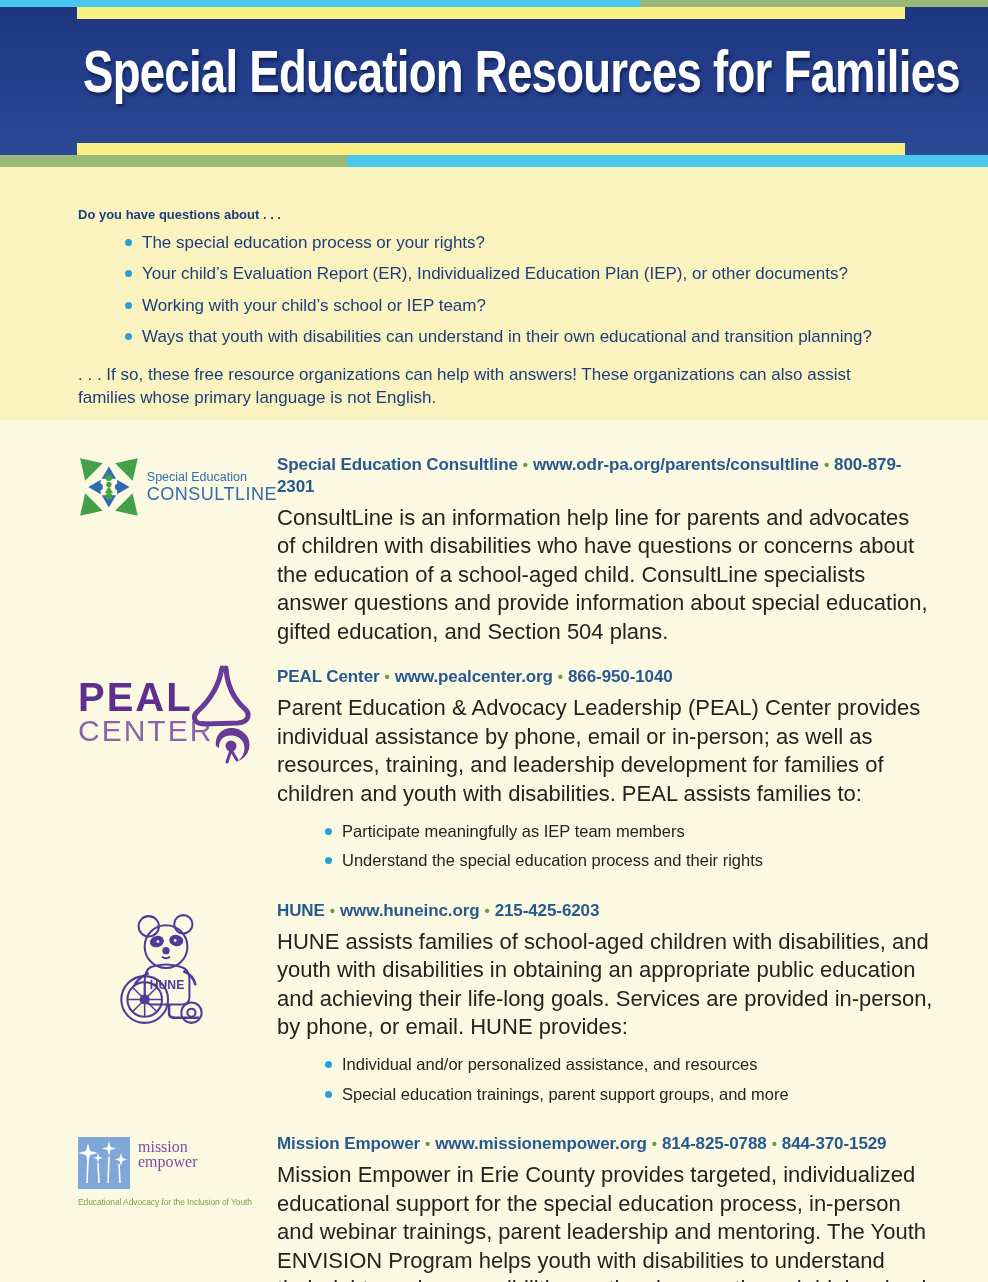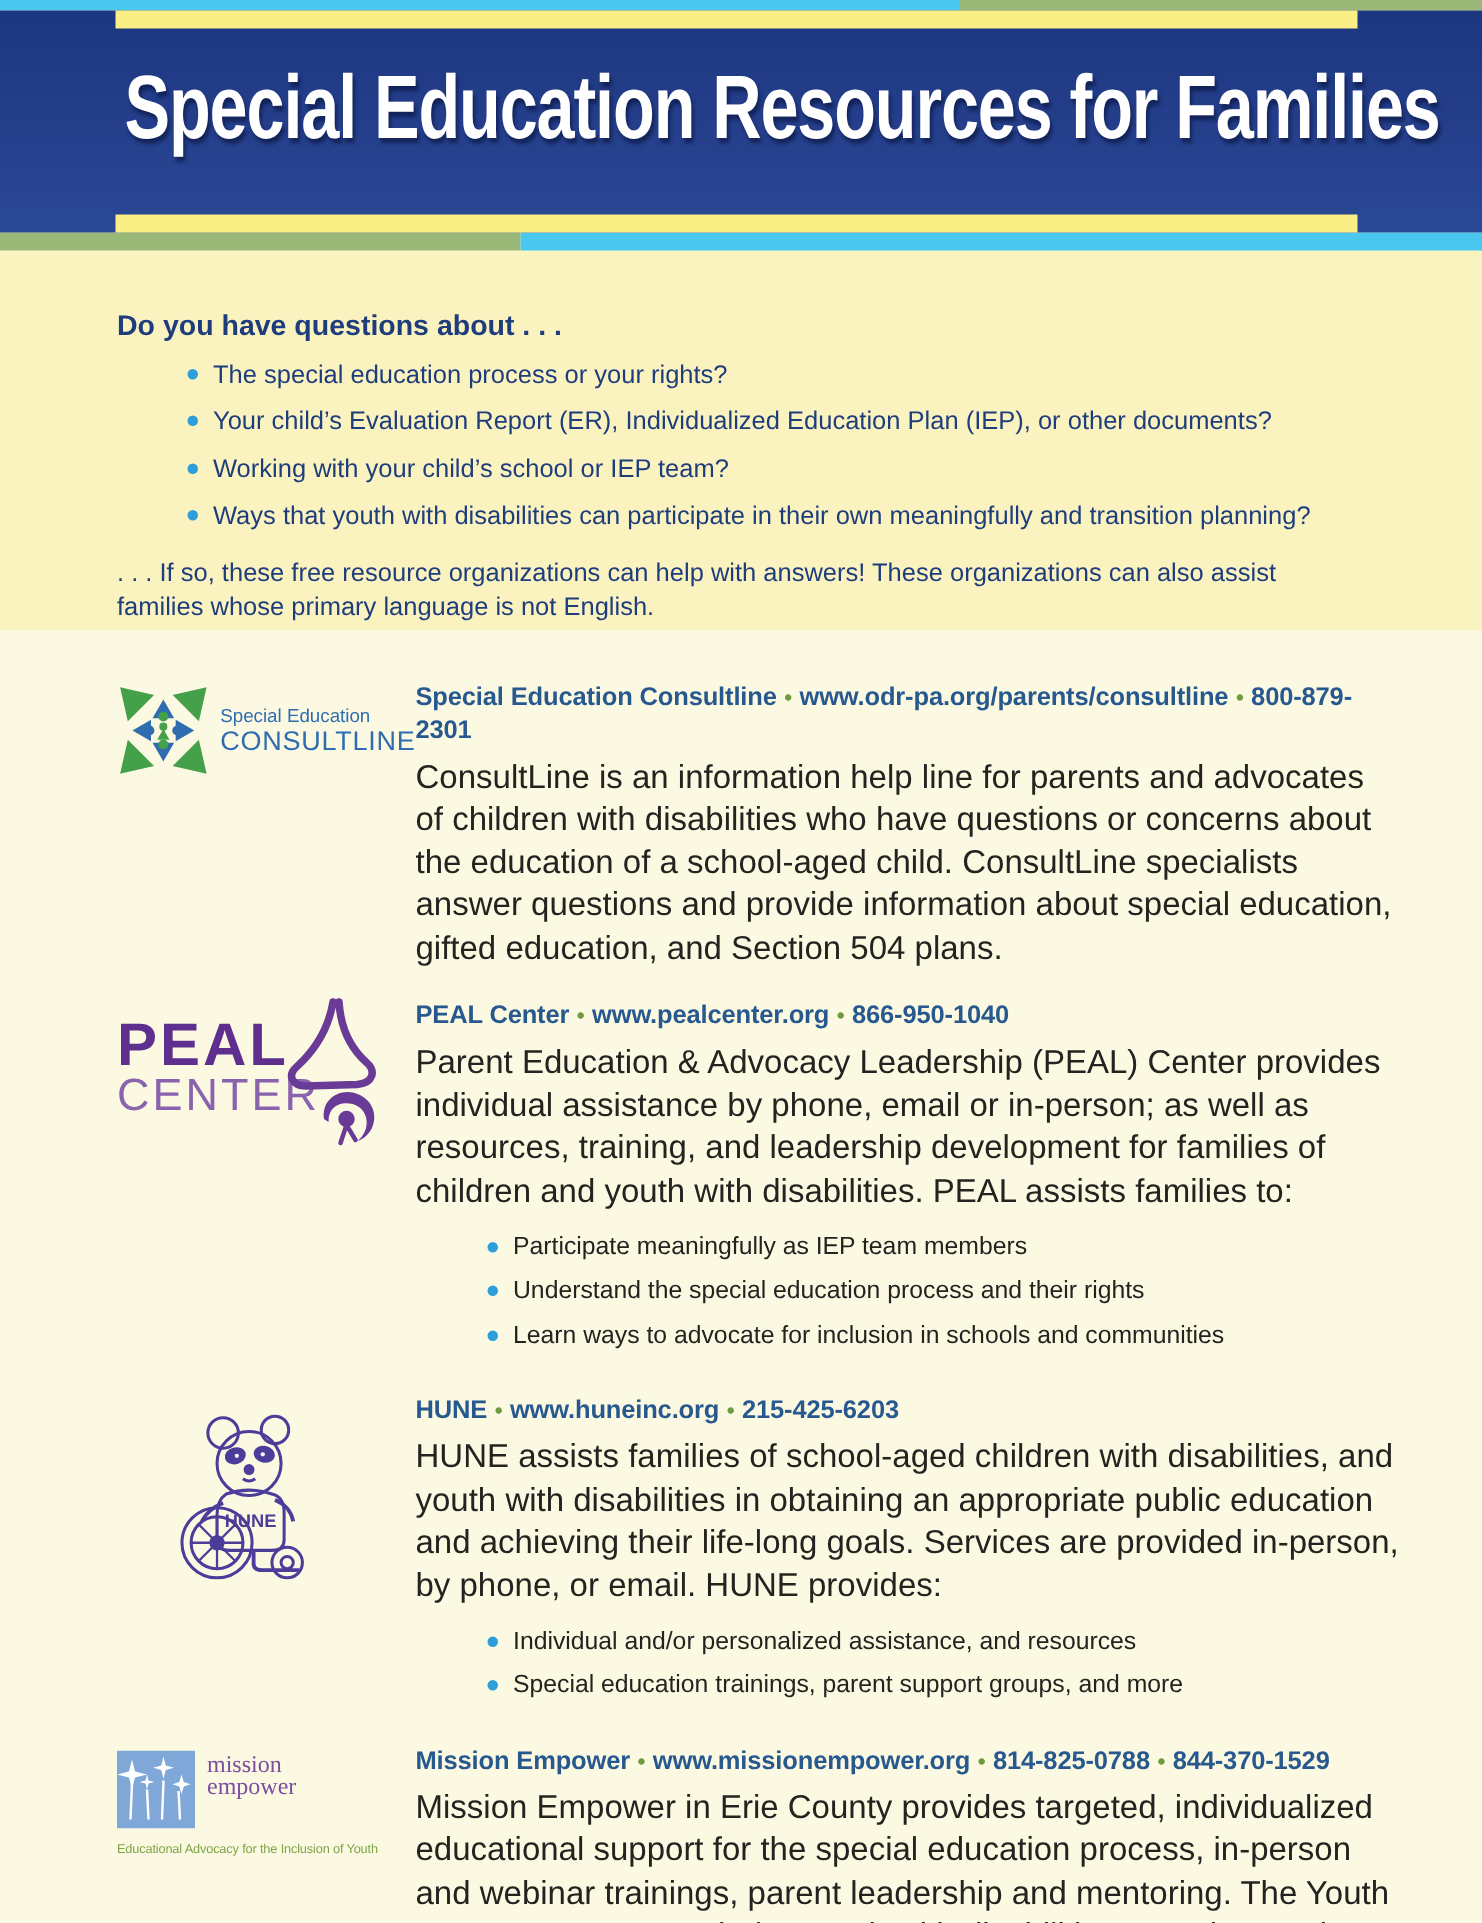--- a/index.html
+++ b/index.html
@@ -22,21 +22,21 @@
   .ybar.top{top:0;} .ybar.bot{bottom:0;}
   .hdr-title{position:absolute;left:83px;top:30px;color:#fff;font-size:60px;font-weight:bold;
     letter-spacing:-1px;white-space:nowrap;transform:scaleX(0.76);transform-origin:left center;
     text-shadow:2px 3px 3px rgba(5,15,50,.55);}
   .hdr-strip-bot{height:12px;display:flex;}
   .hdr-strip-bot .seg-green{width:347px;background:var(--accent-green);}
   .hdr-strip-bot .seg-cyan{flex:1;background:var(--accent-cyan);}
 
   
   .intro{background:var(--intro-bg);height:253px;padding:40px 40px 0 78px;color:var(--intro-text);}
-  .intro-lead{font-size:19px;font-weight:bold;margin-bottom:10px;}
+  .intro-lead{font-size:13px;font-weight:bold;margin-bottom:10px;}
   .intro-list{list-style:none;margin-left:47px;}
   .intro-list li{position:relative;padding-left:17px;margin:10px 0;font-size:17px;line-height:1.25;}
   .dot{position:absolute;left:0;top:7px;width:7px;height:7px;border-radius:50%;background:var(--bullet-cyan);}
   .intro-close{margin-top:17px;font-size:17px;line-height:1.33;max-width:800px;}
 
   
   main{display:block;}
   .resource{display:flex;padding-left:78px;margin-top:20px;}
   .resource.first{margin-top:34px;}
   .logo-col{width:199px;flex:none;}
@@ -106,21 +106,21 @@
       <li>
         <span class="dot"></span>
         <span>Your child’s Evaluation Report (ER), Individualized Education Plan (IEP), or other documents?</span>
       </li>
       <li>
         <span class="dot"></span>
         <span>Working with your child’s school or IEP team?</span>
       </li>
       <li>
         <span class="dot"></span>
-        <span>Ways that youth with disabilities can participate in their own meaningfully and transition planning?</span>
+        <span>Ways that youth with disabilities can understand in their own educational and transition planning?</span>
       </li>
     </ul>
     <p class="intro-close">. . . If so, these free resource organizations can help with answers! These organizations can also assist families whose primary language is not English.</p>
   </section>
 
   <main>
 
     <section class="resource first">
       <div class="logo-col">
         <div class="cl-logo">
@@ -173,24 +173,20 @@
         </h2>
         <p class="res-desc">Parent Education &amp; Advocacy Leadership (PEAL) Center provides individual assistance by phone, email or in-person; as well as resources, training, and leadership development for families of children and youth with disabilities. PEAL assists families to:</p>
         <ul class="res-list">
           <li>
             <span class="dot"></span>
             <span>Participate meaningfully as IEP team members</span>
           </li>
           <li>
             <span class="dot"></span>
             <span>Understand the special education process and their rights</span>
-          </li>
-          <li>
-            <span class="dot"></span>
-            <span>Learn ways to advocate for inclusion in schools and communities</span>
           </li>
         </ul>
       </div>
     </section>
 
     <section class="resource">
       <div class="logo-col">
         <svg class="hune-logo" width="112" height="122" viewBox="0 0 110 120">
           <g fill="none" stroke="#4b3d99" stroke-width="2">
             <circle cx="40" cy="18" r="10"></circle>

